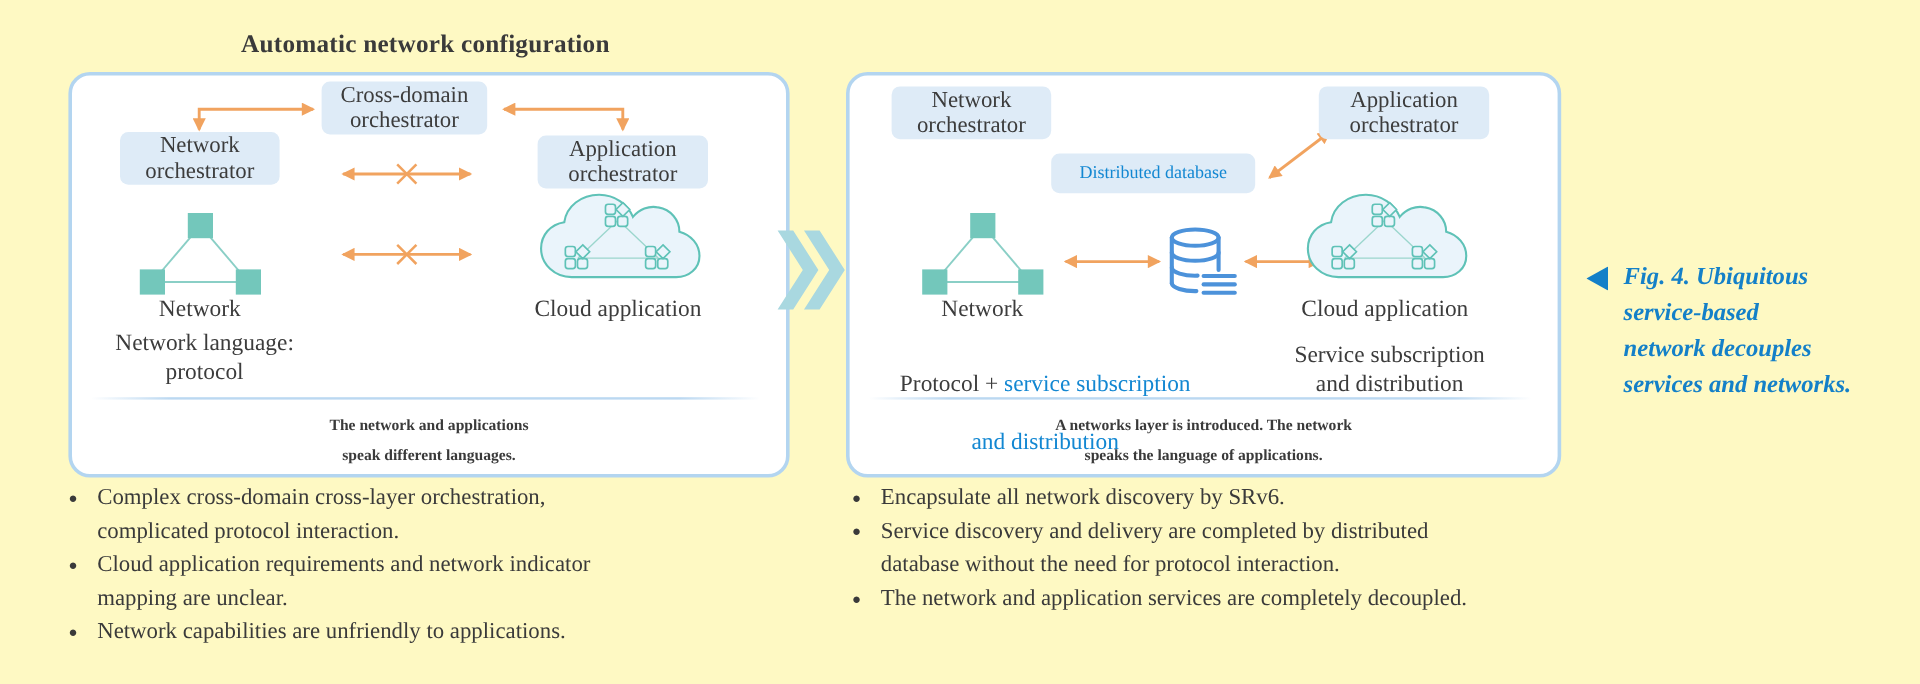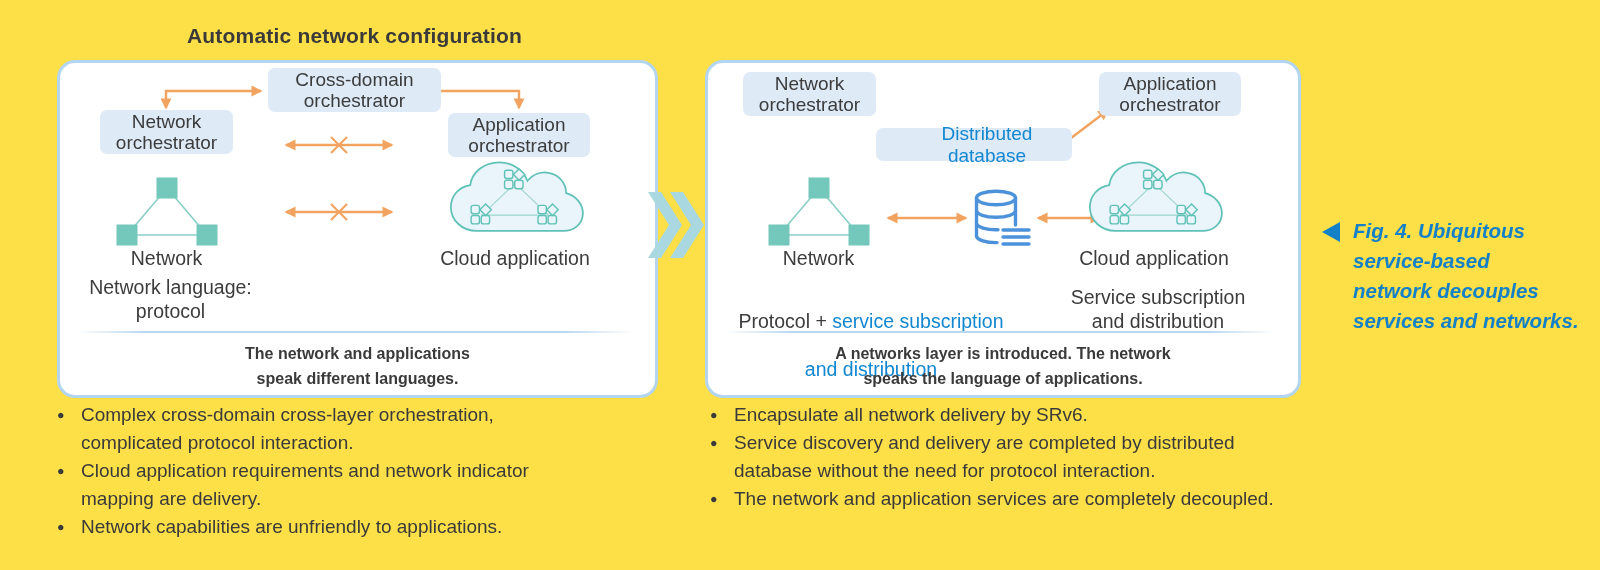--- a/index.html
+++ b/index.html
@@ -1,36 +1,36 @@
 <!DOCTYPE html>
 <html><head>
 <meta charset="utf-8">
 <style>
   html,body{margin:0;padding:0;background:#ffffff;}
   .stage{
-    position:relative;width:1600px;height:570px;background:#fde047;overflow:hidden;
-    font-family:Liberation Sans, sans-serif;color:#3C3C3C;
+    position:relative;width:1600px;height:570px;background:#fef9c3;overflow:hidden;
+    font-family:Liberation Serif, serif;color:#3C3C3C;
   }
   .panel-title{position:absolute;text-align:center;font-size:21px;font-weight:bold;color:#3A3A3A;letter-spacing:.2px;}
   .panel{position:absolute;background:#fff;border:3px solid #B3D5F0;border-radius:18px;}
   .overlay{position:absolute;left:0;top:0;}
   .box{
     position:absolute;background:#DEEBF7;border-radius:7px;
     display:flex;align-items:center;justify-content:center;text-align:center;
     font-size:19px;line-height:21.5px;color:#3C3C3C;white-space:pre-line;
   }
-  .box.db{color:#1287D2;font-size:19px;padding-left:26px;}
+  .box.db{color:#1287D2;font-size:15px;}
   .icon-wrap{position:absolute;}
   .icon-label{position:absolute;text-align:center;font-size:19.5px;color:#3C3C3C;}
   .lang{position:absolute;text-align:center;font-size:19.5px;line-height:24px;color:#3C3C3C;white-space:pre-line;}
   .blue-text{color:#1287D2;}
   .divider{position:absolute;height:2px;
     background:linear-gradient(to right, rgba(181,214,240,0), #BBD8F1 12%, #BBD8F1 88%, rgba(181,214,240,0));}
   .summary{position:absolute;left:0;right:0;text-align:center;font-weight:bold;
-    font-size:16px;line-height:25px;color:#3A3A3A;white-space:pre-line;}
+    font-size:13px;line-height:25px;color:#3A3A3A;white-space:pre-line;}
   .bullets{position:absolute;}
   .bullet-item{display:flex;align-items:flex-start;}
   .bullet-dot{width:24px;flex:0 0 24px;font-size:12.5px;line-height:28px;color:#3A3A3A;}
   .bullet-text{font-size:19px;line-height:28px;color:#3A3A3A;white-space:pre-line;}
   .fig-caption{position:absolute;display:flex;align-items:flex-start;}
   .caption-text{margin-left:13px;width:245px;font-size:20.5px;line-height:30px;
     font-style:italic;font-weight:bold;color:#1480C8;white-space:pre-line;}
 </style>
 </head>
 <body>
@@ -58,21 +58,21 @@
         <line x1="271" y1="74" x2="287" y2="90" stroke-width="2.1"></line>
         <line x1="271" y1="90" x2="287" y2="74" stroke-width="2.1"></line>
       </g>
       <g stroke="#F1A35F" stroke-width="2.4" fill="none">
         <line x1="226" y1="149" x2="332" y2="149" marker-start="url(#ahL)" marker-end="url(#ahL)"></line>
         <line x1="271" y1="141" x2="287" y2="157" stroke-width="2.1"></line>
         <line x1="271" y1="157" x2="287" y2="141" stroke-width="2.1"></line>
       </g>
     </svg>
 
-    <div class="box" style="left:208px;top:5px;width:173px;height:44px">Cross-domain
+    <div class="box" style="left:208px;top:5px;width:138px;height:44px">Cross-domain
 orchestrator</div>
     <div class="box" style="left:40px;top:47px;width:133px;height:44px">Network
 orchestrator</div>
     <div class="box" style="left:388px;top:50px;width:142px;height:44px">Application
 orchestrator</div>
 
     <svg class="icon-wrap" style="left:44px;top:112px" width="125" height="80" viewBox="0 0 125 80">
       <g stroke="#8ACFC6" stroke-width="1.6">
         <line x1="63" y1="13" x2="23" y2="60"></line>
           <line x1="63" y1="13" x2="103" y2="60"></line>
@@ -235,32 +235,32 @@
 
   <div class="bullets" style="left:57px;top:401px;width:545px">
     <div class="bullet-item">
       <span class="bullet-dot">●</span>
       <span class="bullet-text">Complex cross-domain cross-layer orchestration,
 complicated protocol interaction.</span>
     </div>
     <div class="bullet-item">
       <span class="bullet-dot">●</span>
       <span class="bullet-text">Cloud application requirements and network indicator
-mapping are delivery.</span>
+mapping are unclear.</span>
     </div>
     <div class="bullet-item">
       <span class="bullet-dot">●</span>
       <span class="bullet-text">Network capabilities are unfriendly to applications.</span>
     </div>
   </div>
 
   <div class="bullets" style="left:710px;top:401px;width:590px">
     <div class="bullet-item">
       <span class="bullet-dot">●</span>
-      <span class="bullet-text">Encapsulate all network delivery by SRv6.</span>
+      <span class="bullet-text">Encapsulate all network discovery by SRv6.</span>
     </div>
     <div class="bullet-item">
       <span class="bullet-dot">●</span>
       <span class="bullet-text">Service discovery and delivery are completed by distributed
 database without the need for protocol interaction.</span>
     </div>
     <div class="bullet-item">
       <span class="bullet-dot">●</span>
       <span class="bullet-text">The network and application services are completely decoupled.</span>
     </div>

